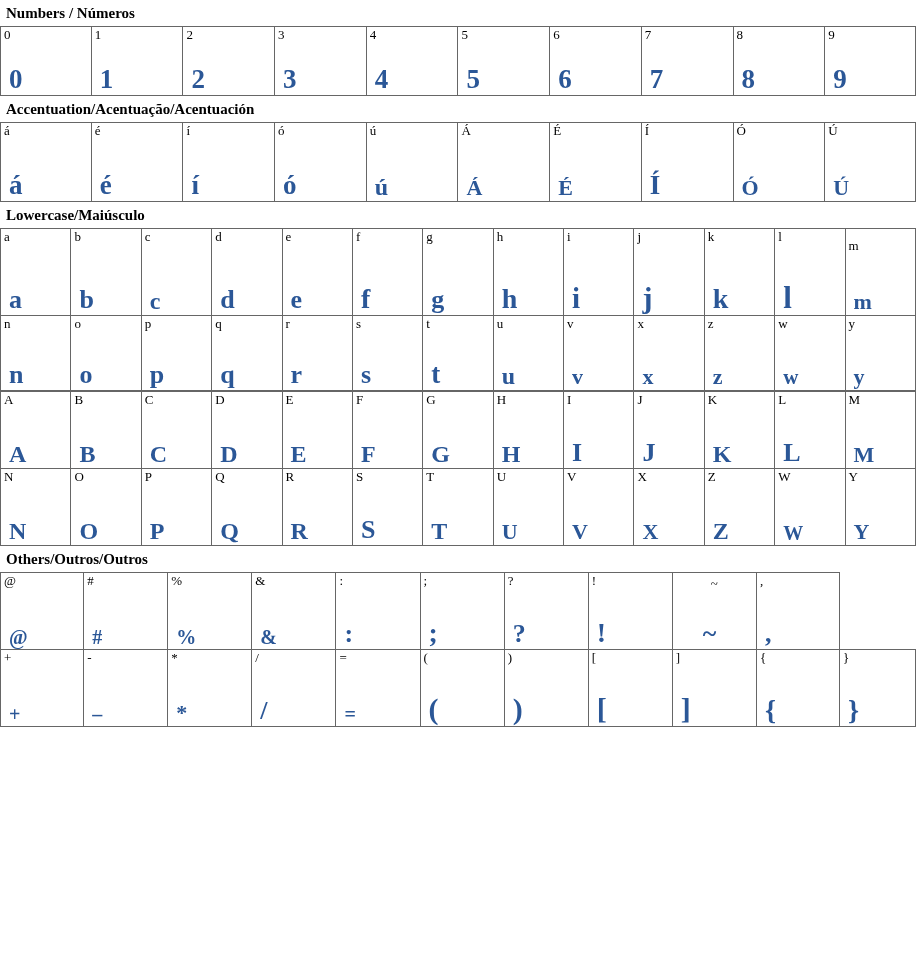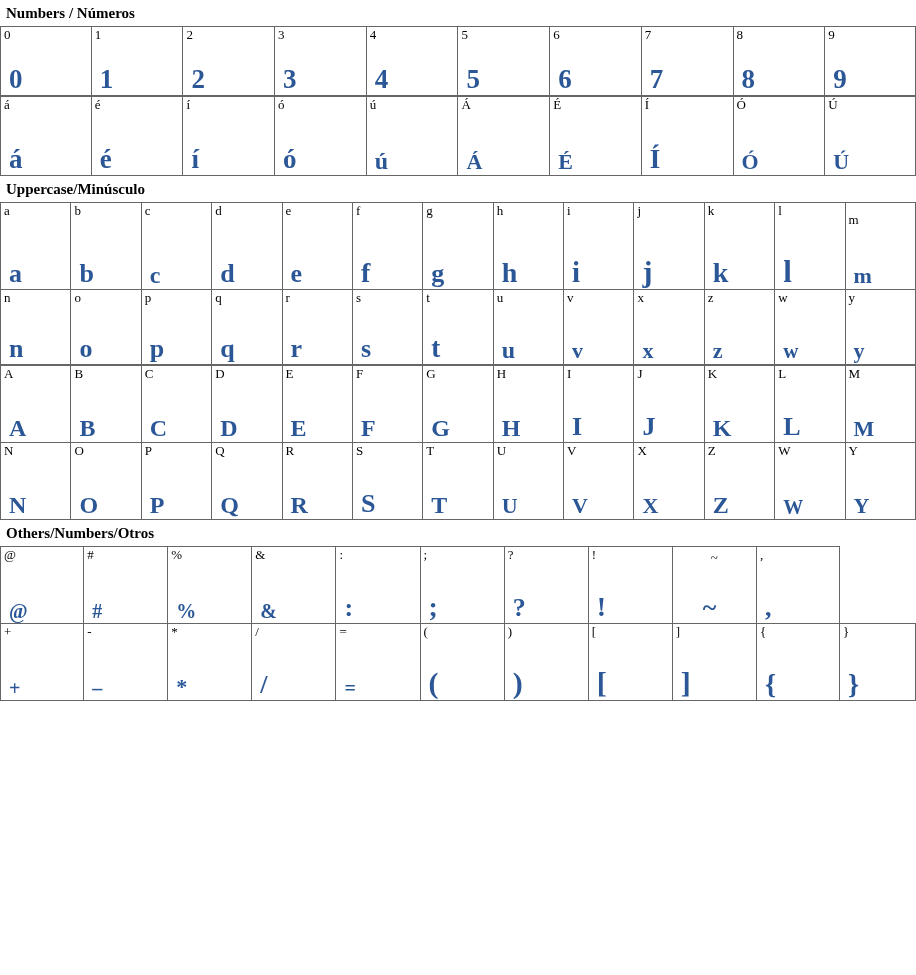--- a/index.html
+++ b/index.html
@@ -137,20 +137,21 @@
       <td style="width:90px;height:68px">
             <div class="cell-inner">
               <span class="cell-label">9</span>
               <span class="cell-glyph" style="font-size:27px">9</span>
             </div>
           </td>
     </tr>
   </tbody>
     </table>
 
+  <div class="section-title">Accentuation/Acentuação/Acentuación</div>
   <table class="glyphs">
     <tbody>
         <tr>
       <td style="width:90px;height:78px">
             <div class="cell-inner">
               <span class="cell-label">á</span>
               <span class="cell-glyph" style="font-size:27px">á</span>
             </div>
           </td>
       <td style="width:91px;height:78px">
@@ -204,21 +205,21 @@
       <td style="width:90px;height:78px">
             <div class="cell-inner">
               <span class="cell-label">Ú</span>
               <span class="cell-glyph" style="font-size:22px">Ú</span>
             </div>
           </td>
     </tr>
   </tbody>
     </table>
 
-  <div class="section-title">Uppercase/Minúsculo</div>
+  <div class="section-title">Lowercase/Maiúsculo</div>
   <table class="glyphs">
     <tbody>
         <tr>
       <td style="width:70px;height:86px">
             <div class="cell-inner">
               <span class="cell-label">a</span>
               <span class="cell-glyph" style="font-size:26px">a</span>
             </div>
           </td>
       <td style="width:70px;height:86px">
@@ -535,21 +536,21 @@
       <td style="width:70px;height:76px">
             <div class="cell-inner">
               <span class="cell-label">Y</span>
               <span class="cell-glyph" style="font-size:22px">Y</span>
             </div>
           </td>
     </tr>
   </tbody>
     </table>
 
-  <div class="section-title">Others/Numbers/Otros</div>
+  <div class="section-title">Others/Outros/Outros</div>
   <table class="glyphs">
     <tbody>
         <tr>
       <td style="width:90px;height:76px">
             <div class="cell-inner">
               <span class="cell-label">@</span>
               <span class="cell-glyph" style="font-size:20px">@</span>
             </div>
           </td>
       <td style="width:91px;height:76px">

